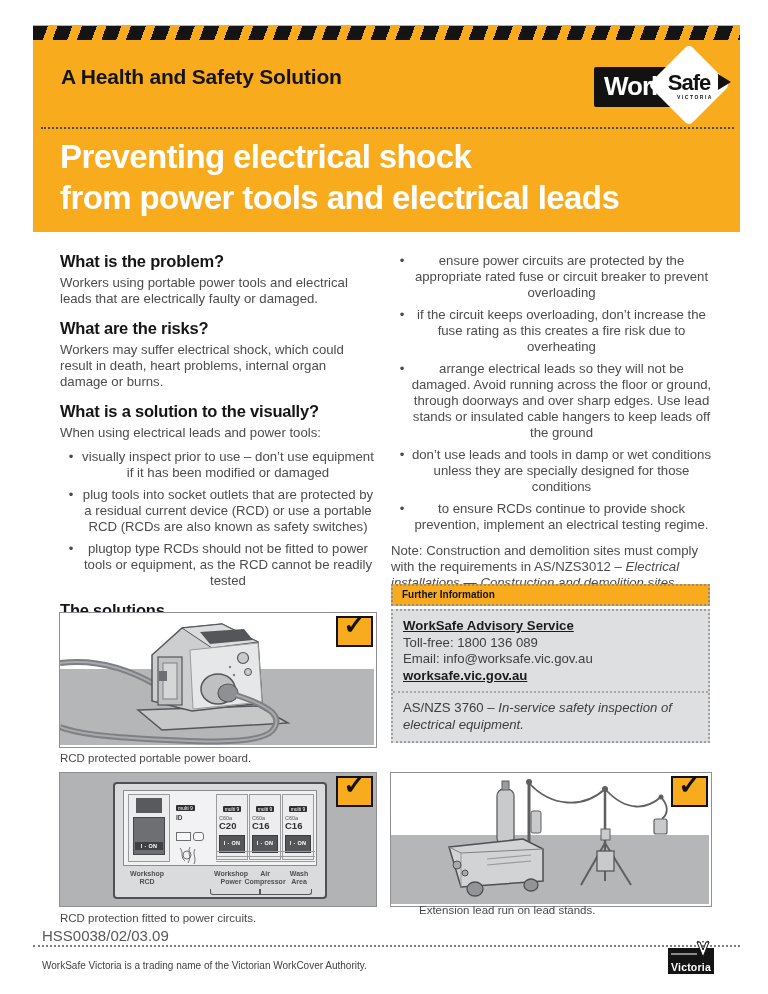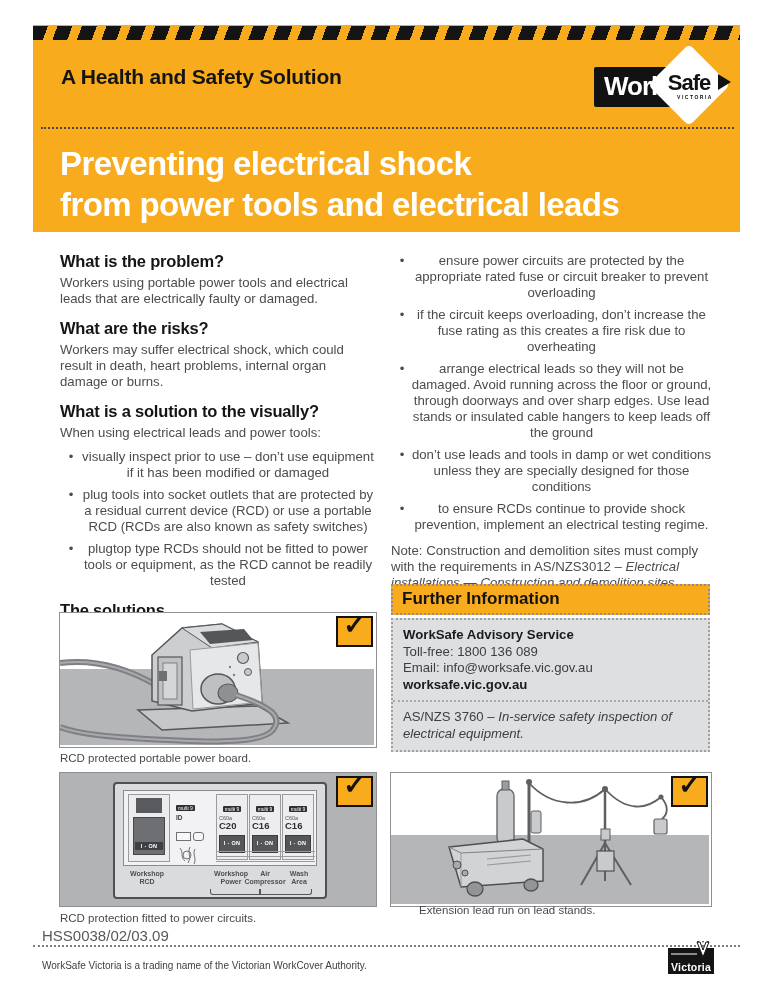--- a/index.html
+++ b/index.html
@@ -4,21 +4,21 @@
 <style>
   html,body{margin:0;padding:0;background:#fff;}
   .page{position:relative;width:768px;height:994px;background:#fff;overflow:hidden;
         font-family:"Liberation Sans",sans-serif;}
   
   .band{position:absolute;left:33px;top:25px;width:707px;height:207px;background:#F8AB1C;}
   .stripes{position:absolute;left:0;top:1px;width:100%;height:14px;
            background:repeating-linear-gradient(110deg,#141414 0 14px,transparent 14px 23px);}
   .tagline{position:absolute;left:28px;top:40px;font-size:21px;font-weight:bold;color:#141414;letter-spacing:-0.2px;}
   .hrule{position:absolute;left:8px;right:6px;top:102px;border-top:2px dotted #4a4a4a;}
-  .title{position:absolute;left:27px;top:119px;color:#fff;font-weight:bold;
+  .title{position:absolute;left:27px;top:112px;color:#fff;font-weight:bold;
          font-size:33px;line-height:40.5px;letter-spacing:-0.6px;}
   
   .ws-logo{position:absolute;top:27px;right:14px;width:132px;height:72px;}
   .ws-rect{position:absolute;left:0;top:15px;width:100px;height:40px;background:#121212;border-radius:2px;}
   .ws-work{position:absolute;left:10px;top:4px;color:#fff;font-weight:bold;font-size:26px;letter-spacing:-1px;}
   .ws-diamond{position:absolute;right:8px;top:4px;width:58px;height:58px;background:#fff;
               transform:rotate(45deg);border-radius:5px;}
   .ws-diamond-label{position:absolute;right:2px;top:4px;width:70px;height:58px;text-align:center;}
   .ws-safe{position:relative;top:14px;color:#121212;font-weight:bold;font-size:22px;letter-spacing:-1px;}
   .ws-arrow{position:absolute;right:-5px;top:22px;width:0;height:0;
@@ -34,24 +34,24 @@
   .b-row{display:flex;margin:0 0 6px;text-align:center;}
   .b-dot{width:18px;flex:none;padding-left:2px;}
   .b-dot::before{content:"\2022";}
   .b-text{flex:1;}
   .intro{margin:0 0 8px;}
   .note{margin:10px 0 0;}
   .it{font-style:italic;}
   
   .finfo{position:absolute;left:391px;top:584px;width:319px;}
   .finfo-head{background:#F8AB1C;border:2px dotted #8e8e90;padding:3px 8px 4px 9px;
-              font-size:17px;font-weight:bold;color:#131313;}
+              font-size:10px;font-weight:bold;color:#131313;}
   .finfo-body{margin-top:3px;background:#DEDFE1;border:2px dotted #a0a0a2;
               padding:7px 10px 8px;font-size:13.2px;line-height:16.5px;color:#3E3E40;}
-  .finfo-bold{font-weight:bold;color:#1b1b1d;}
+  .finfo-bold{font-weight:bold;color:#1b1b1d;text-decoration:underline;}
   .finfo-div{border-top:2px dotted #a8a8aa;margin:7px -10px;}
   
   .fig{position:absolute;background:#fff;border:1px solid #909094;}
   .fig1{left:59px;top:612px;width:316px;height:134px;}
   .fig2{left:59px;top:772px;width:316px;height:133px;background:#B2B3B5;}
   .fig3{left:390px;top:772px;width:320px;height:133px;}
   .caption{position:absolute;font-size:11.5px;color:#49494B;}
   .cap1{left:60px;top:752px;} .cap2{left:60px;top:912px;} .cap3{left:391px;top:904px;margin-left:28px;}
   .check-badge{position:absolute;top:3px;right:3px;width:33px;height:27px;background:#F8AB1C;
                border:2.5px solid #121212;color:#121212;font-size:27px;font-weight:bold;

